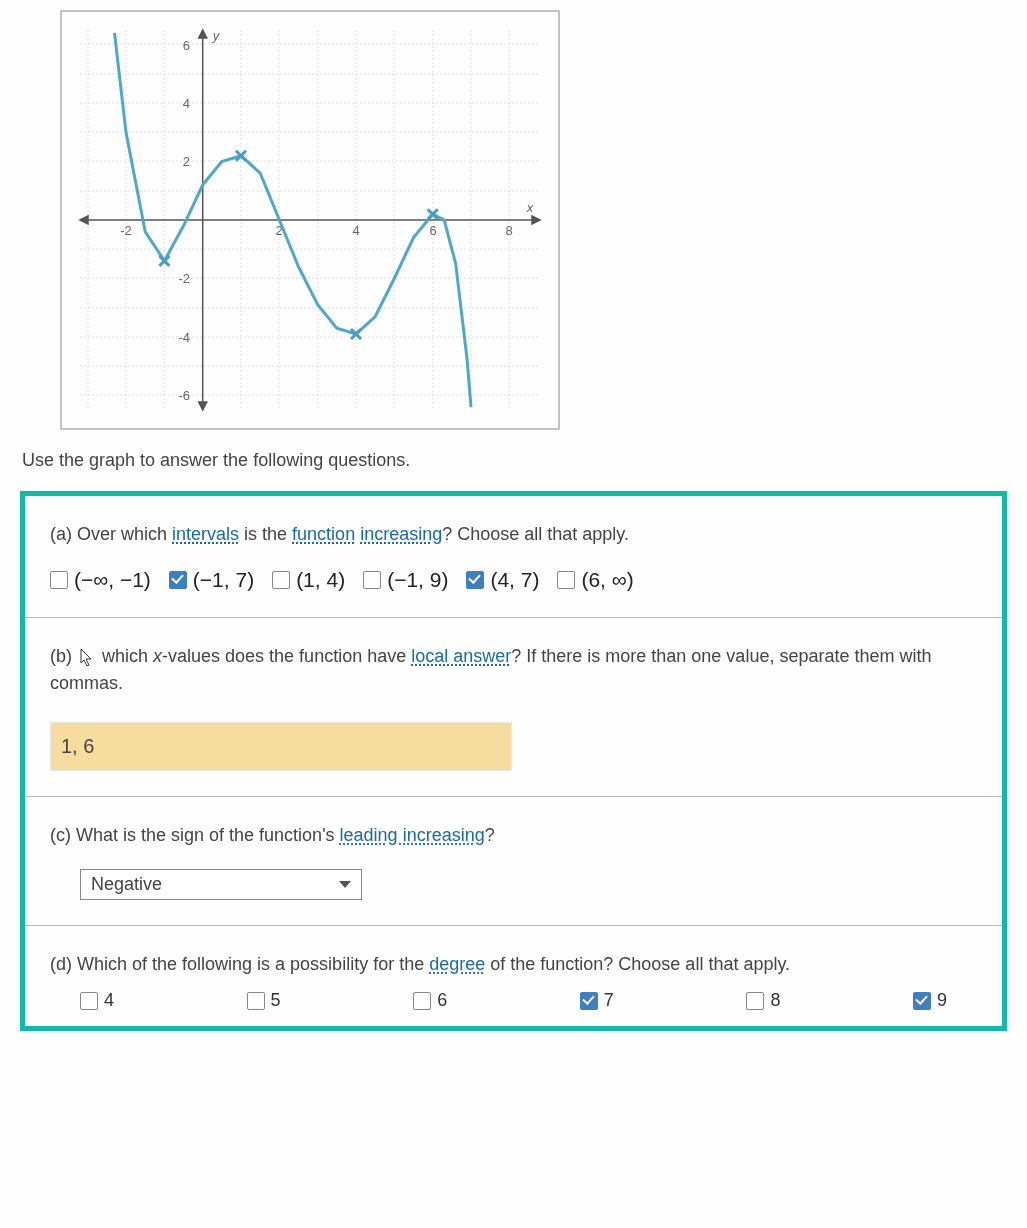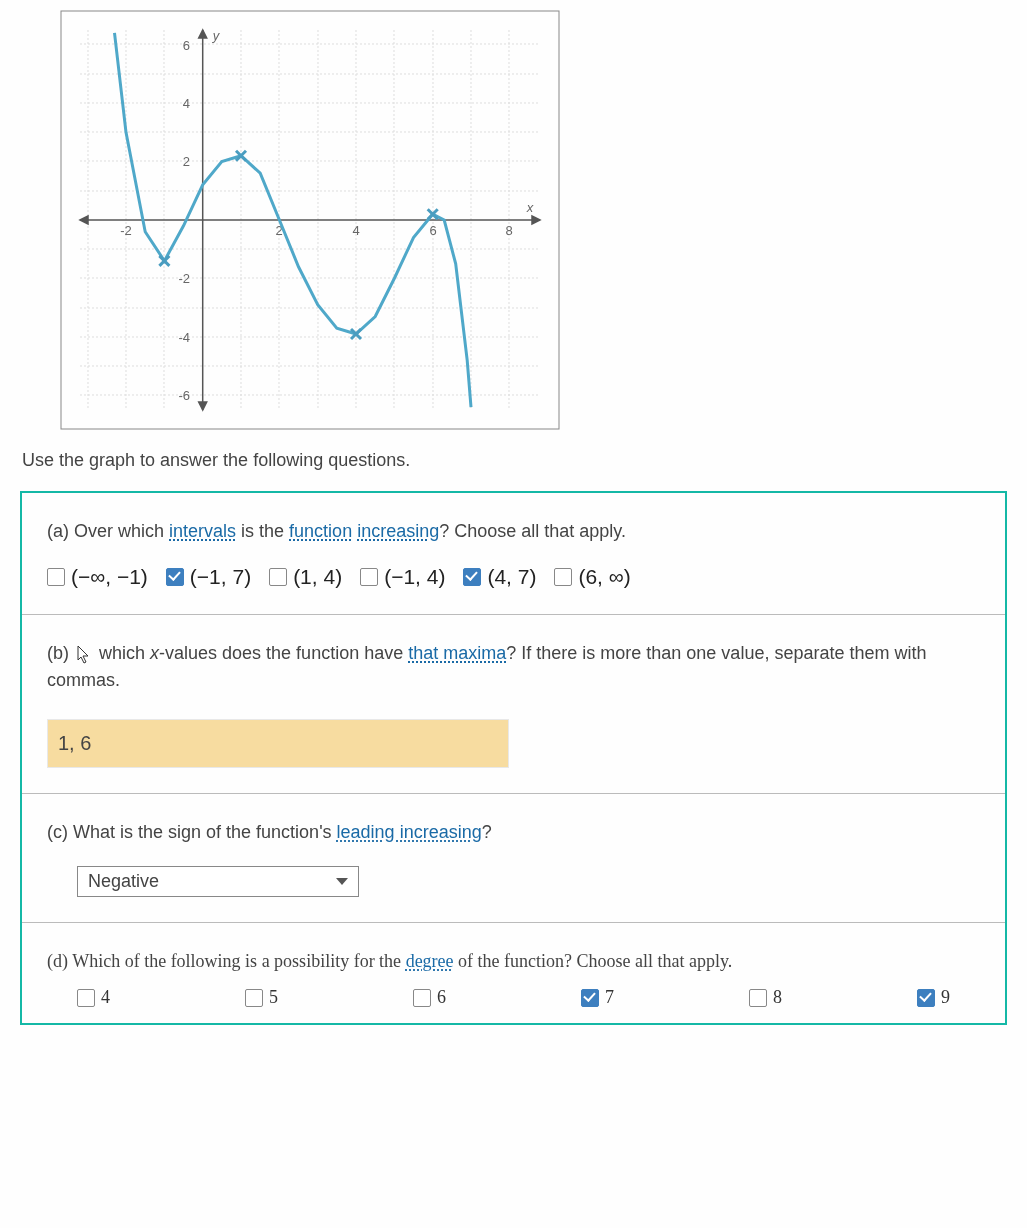--- a/index.html
+++ b/index.html
@@ -16,31 +16,30 @@
   }
   .chart-area {
     margin: 10px 0 10px 60px;
   }
   .instruction {
     margin: 20px 0 20px 0;
     padding-left: 22px;
     color: #444;
   }
   .questions-box {
-    border: 2px solid #14b8a6;
+    border: 5px solid #14b8a6;
     margin: 0 20px 0 20px;
   }
   .question {
     border-bottom: 1px solid #bbb;
     padding: 25px 25px 25px 25px;
   }
   .question:last-child {
     border-bottom: none;
     padding-bottom: 15px;
-    font-family: Liberation Serif, serif;
   }
   .q-text {
     color: #444;
     line-height: 1.5;
     margin-bottom: 20px;
   }
   .link-term {
     color: #1a6aa6;
     text-decoration: underline dotted;
     text-underline-offset: 3px;
@@ -250,38 +249,38 @@
         <span class="opt">
             <span class="cb checked"></span>
             <span>(−1, 7)</span>
           </span>
         <span class="opt">
             <span class="cb"></span>
             <span>(1, 4)</span>
           </span>
         <span class="opt">
             <span class="cb"></span>
-            <span>(−1, 4)</span>
+            <span>(−1, 9)</span>
           </span>
         <span class="opt">
             <span class="cb checked"></span>
             <span>(4, 7)</span>
           </span>
         <span class="opt">
             <span class="cb"></span>
             <span>(6, ∞)</span>
           </span>
       </div>
     </div>
 
     <div class="question">
       <div class="q-text">
         <span>(b) </span><span class="cursor-icon"><svg width="16" height="20" viewBox="0 0 16 20">
               <path d="M2 2 L2 16 L5 13 L8 19 L10 18 L7 12 L12 12 Z" fill="#fff" stroke="#333" stroke-width="1"></path>
-            </svg></span><span> which </span><span style="font-style:italic">x</span><span>-values does the function have </span><span class="link-term">that maxima</span><span>? If there is more than one value, separate them with commas.</span>
+            </svg></span><span> which </span><span style="font-style:italic">x</span><span>-values does the function have </span><span class="link-term">local answer</span><span>? If there is more than one value, separate them with commas.</span>
       </div>
       <div class="answer-highlight">1, 6</div>
     </div>
 
     <div class="question">
       <div class="q-text">
         <span>(c) What is the sign of the function's </span><span class="link-term">leading increasing</span><span>?</span>
       </div>
       <div style="margin-left:30px;">
         <div class="select-box">

